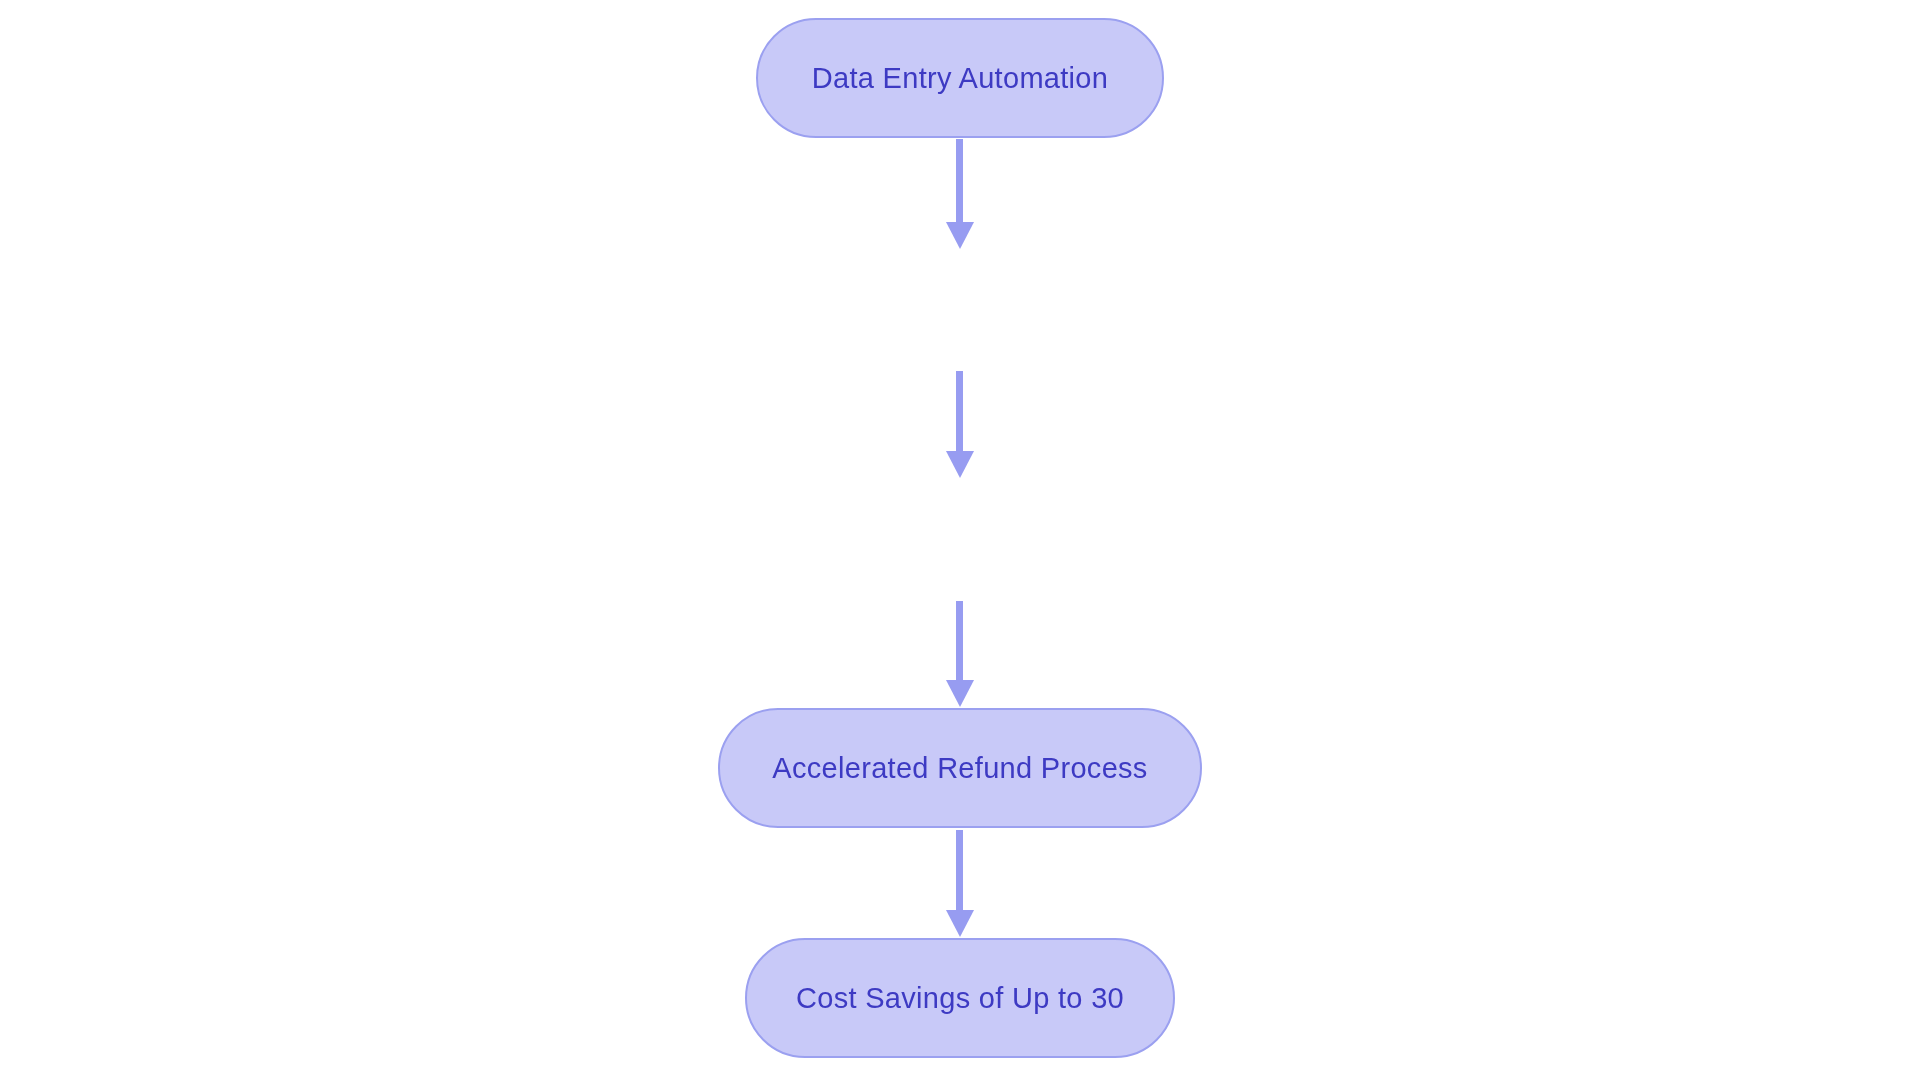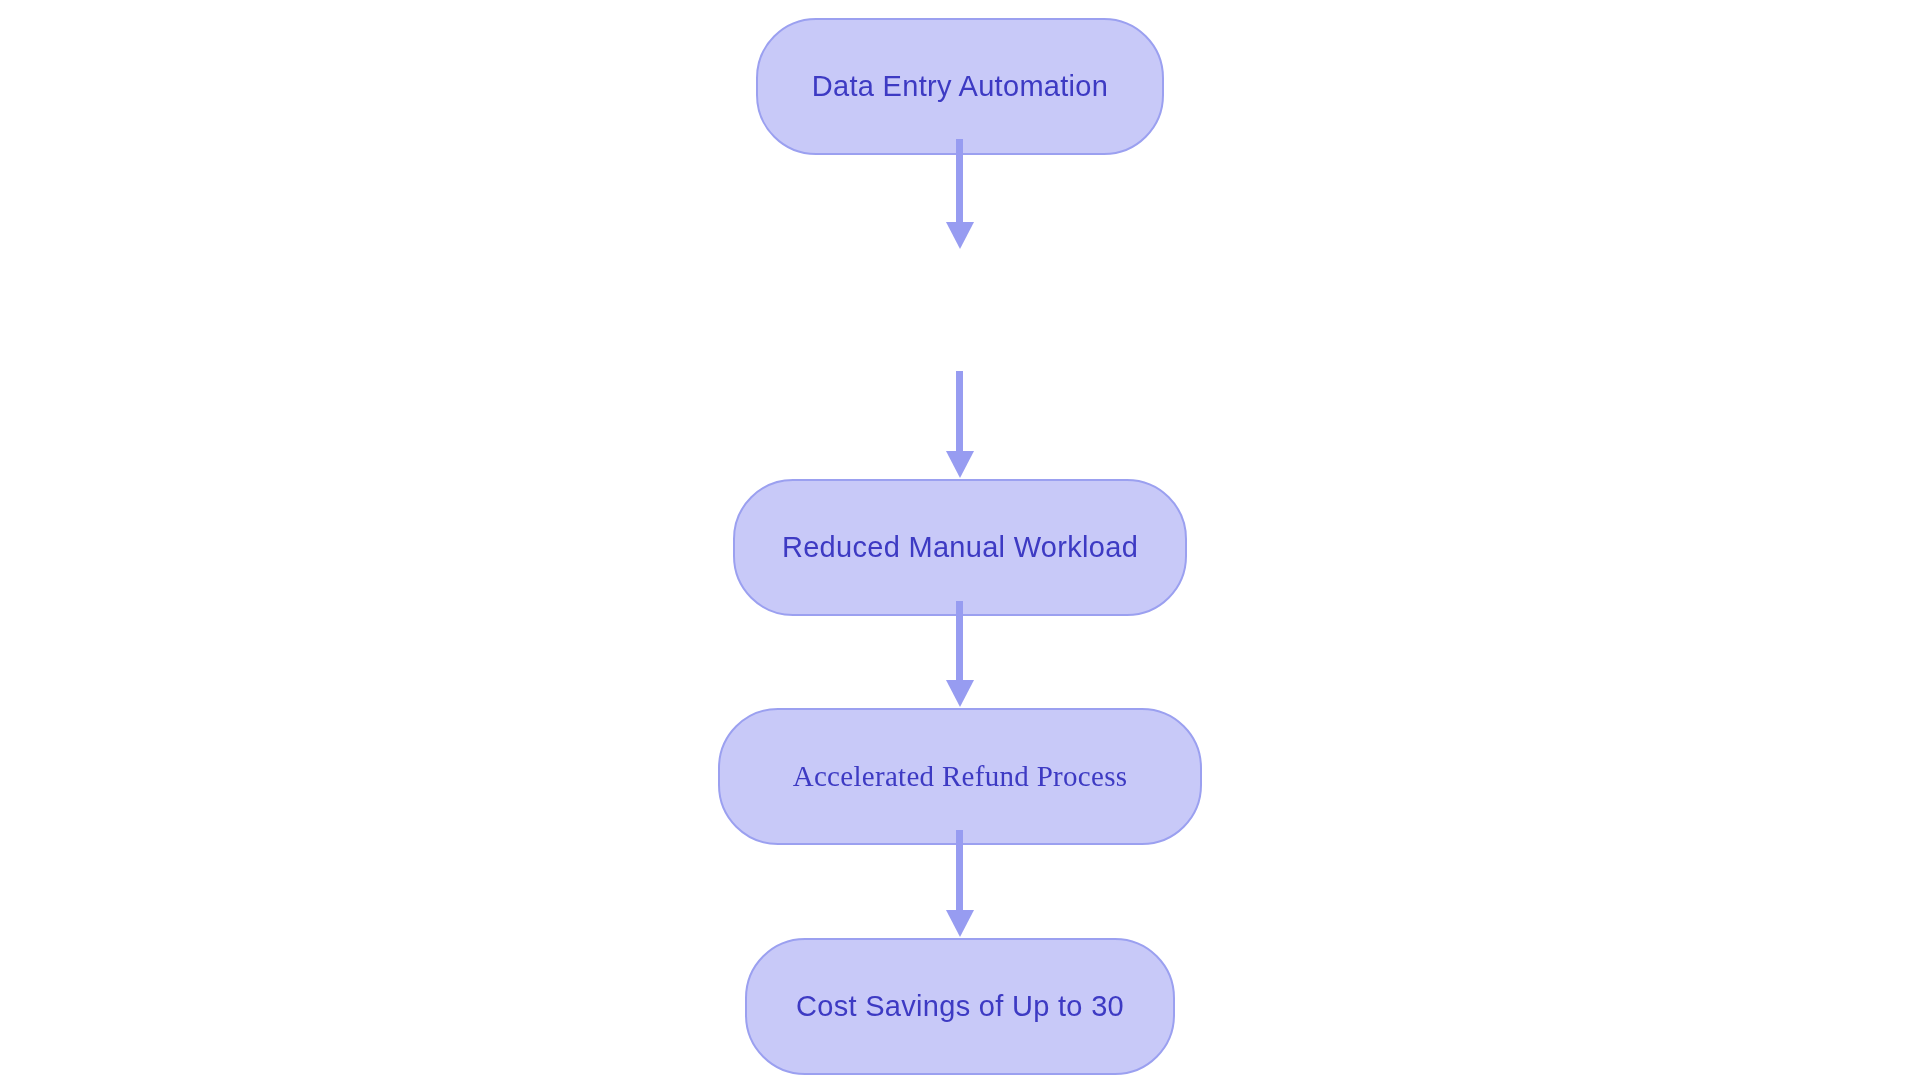--- a/index.html
+++ b/index.html
@@ -9,39 +9,39 @@
     font-family: "Liberation Sans", sans-serif;
     overflow: hidden;
   }
   .canvas {
     position: relative;
     width: 1920px; height: 1083px;
     background: var(--c-background, #ffffff);
   }
   .node {
     position: absolute;
-    height: 137px;
+    height: 120px;
     border-radius: 60px;
     background: var(--c-node_fill, #c8c9f8);
     border: 2px solid var(--c-node_border, #9ba0f0);
     display: flex;
     align-items: center;
     justify-content: center;
   }
   .node .label {
     color: var(--c-node_text, #3d3ac3);
     font-size: 29px;
     font-weight: 400;
     letter-spacing: 0.3px;
     white-space: nowrap;
   }
   .node-1 { left: 756px; top: 18px;  width: 408px; }
   .node-2 { left: 682px; top: 250px; width: 556px; }
   .node-3 { left: 733px; top: 479px; width: 454px; }
-  .node-4 { left: 718px; top: 708px; width: 484px; font-family: Liberation Serif, serif; }
+  .node-4 { left: 718px; top: 708px; width: 484px; }
   .node-5 { left: 745px; top: 938px; width: 430px; }
 
   .arrow-stem {
     position: absolute;
     left: 956px;
     width: 7px;
     background: var(--c-arrow, #979cf1);
   }
   .stem-1 { top: 139px; height: 85px; }
   .stem-2 { top: 371px; height: 82px; }
@@ -70,23 +70,20 @@
     <span class="label">Data Entry Automation</span>
   </div>
 
   <div class="arrow-stem stem-1"></div>
   <div class="arrow-head head-1"></div>
 
 
   <div class="arrow-stem stem-2"></div>
   <div class="arrow-head head-2"></div>
 
-  <div class="node node-3">
-    <span class="label">Reduced Manual Workload</span>
-  </div>
 
   <div class="arrow-stem stem-3"></div>
   <div class="arrow-head head-3"></div>
 
   <div class="node node-4">
     <span class="label">Accelerated Refund Process</span>
   </div>
 
   <div class="arrow-stem stem-4"></div>
   <div class="arrow-head head-4"></div>

